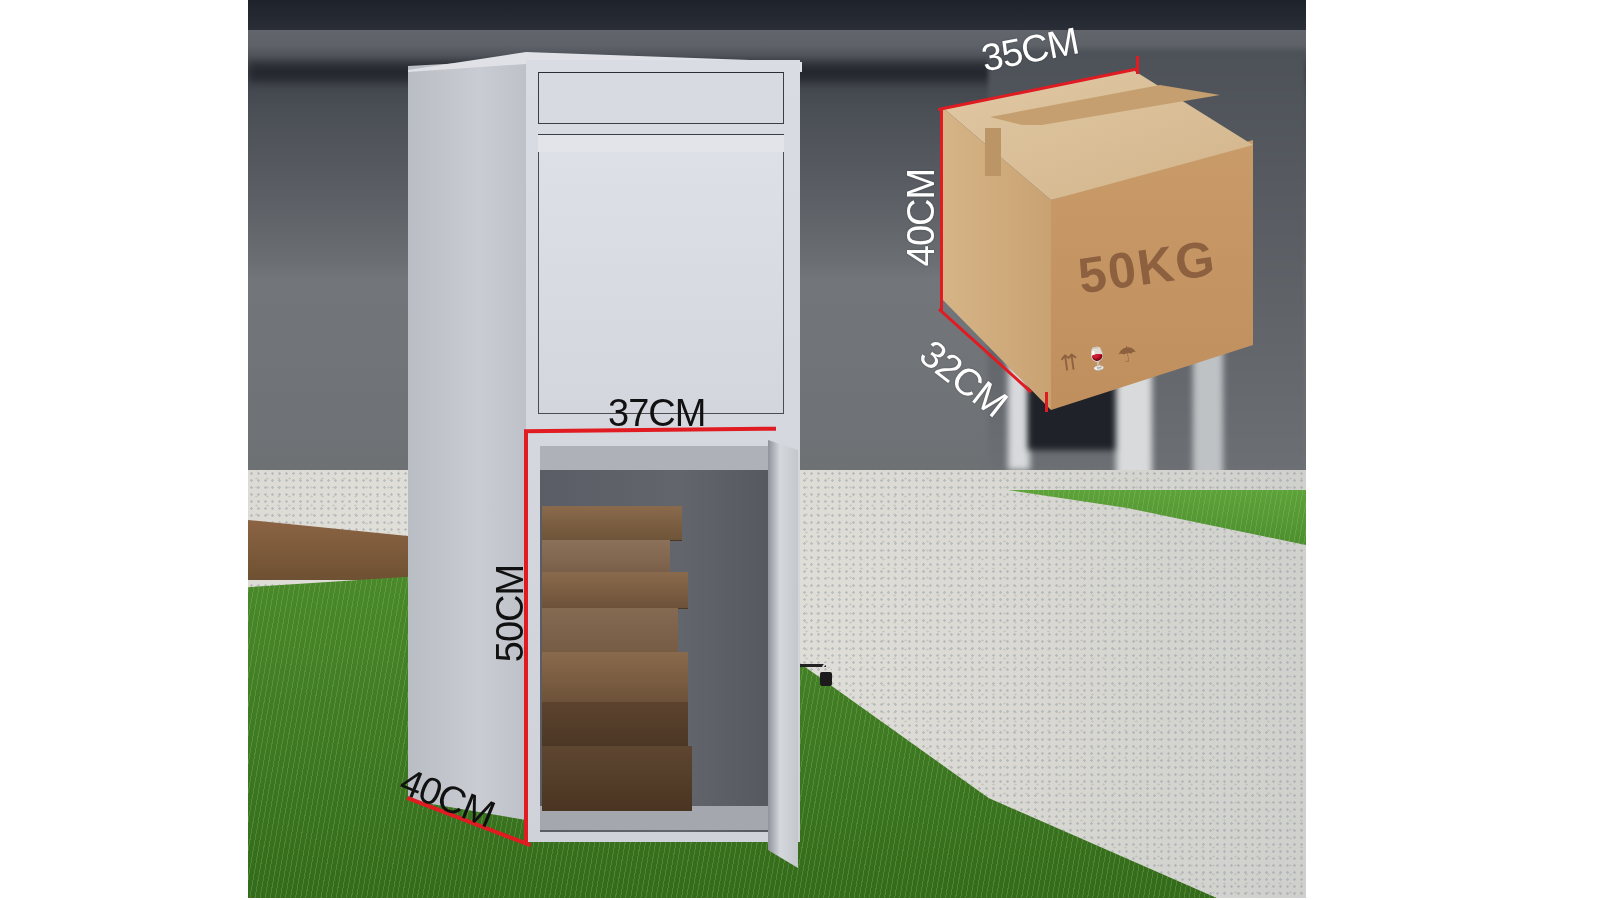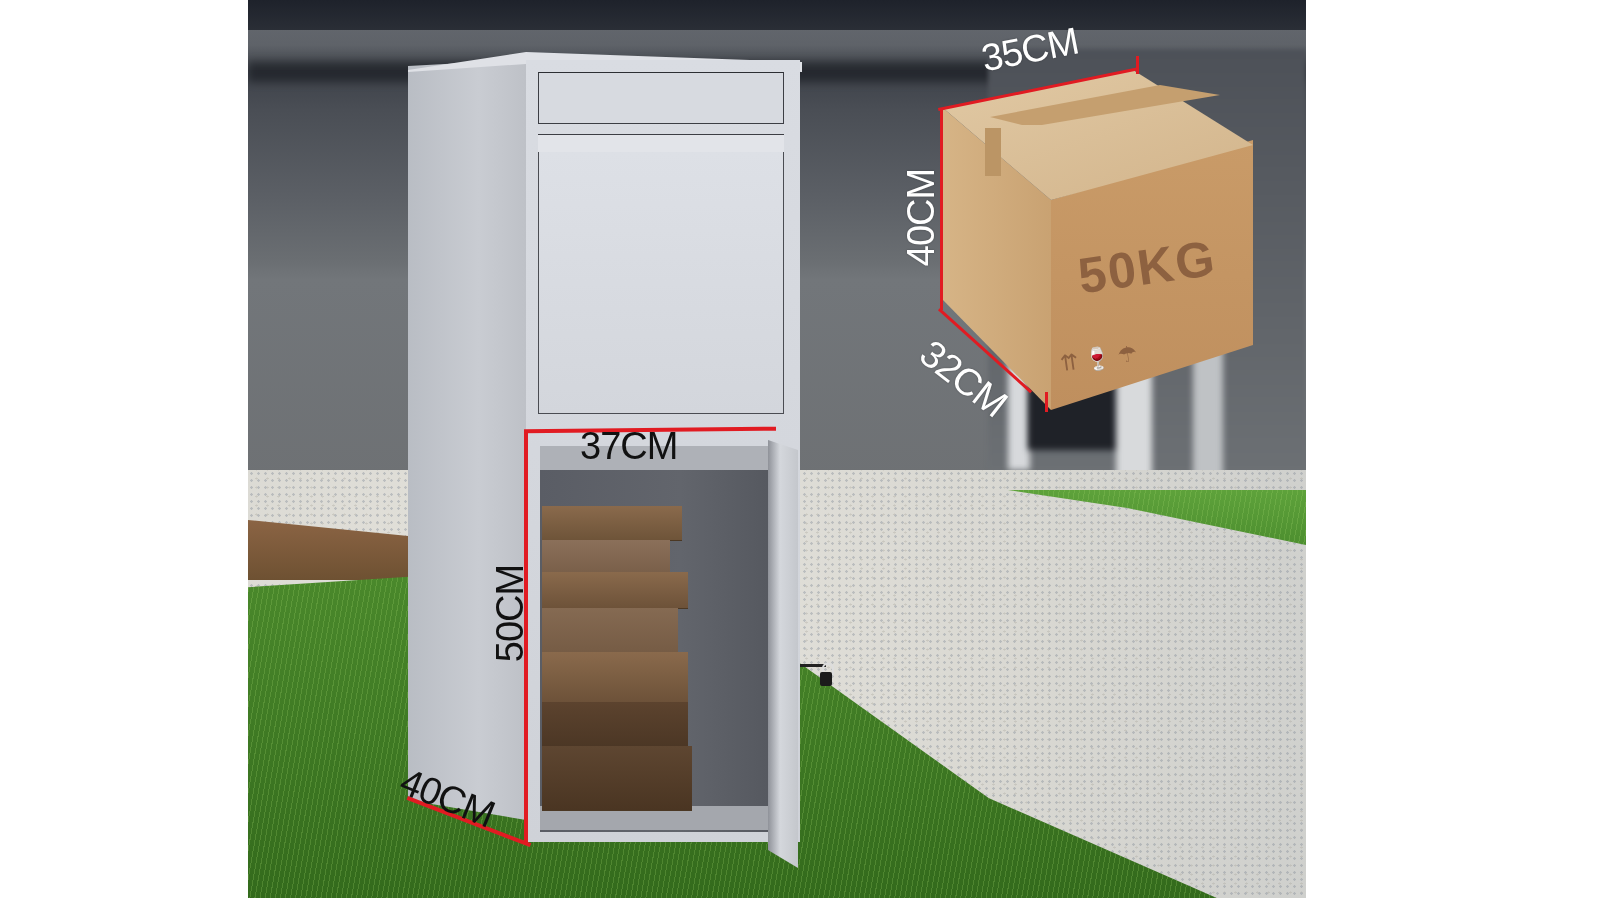--- a/index.html
+++ b/index.html
@@ -107,21 +107,21 @@
 
   <div class="mb-door"></div>
   <div class="key-stick"></div>
   <div class="key-loop"></div>
   <div class="key"></div>
 
   <div class="red" style="left:276px;top:428px;width:252px;height:4px;transform:rotate(-0.6deg);"></div>
   <div class="red" style="left:276px;top:430px;width:4px;height:412px;"></div>
   <div class="red" style="left:160px;top:796px;width:132px;height:4px;transform-origin:0 0;transform:rotate(21deg);"></div>
 
-  <div class="label" style="left:332px;top:392px;margin-top:33px;">37CM</div>
+  <div class="label" style="left:360px;top:392px;">37CM</div>
   <div class="label" style="left:214px;top:592px;transform:rotate(-90deg);transform-origin:center;">50CM</div>
   <div class="label" style="left:162px;top:760px;transform:rotate(22deg);transform-origin:0 0;">40CM</div>
 
   <div class="box-left"></div>
   <div class="box-front"></div>
   <div class="box-top"></div>
   <div class="box-tape"></div>
   <div class="box-tape-down"></div>
   <div class="kg">50KG</div>
   <div class="box-icons">⇈ 🍷 ☂</div>

